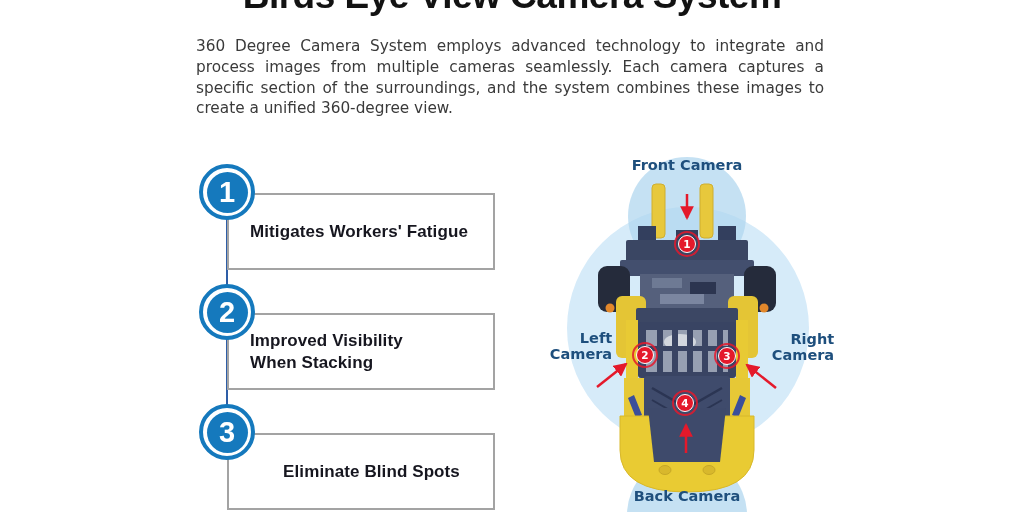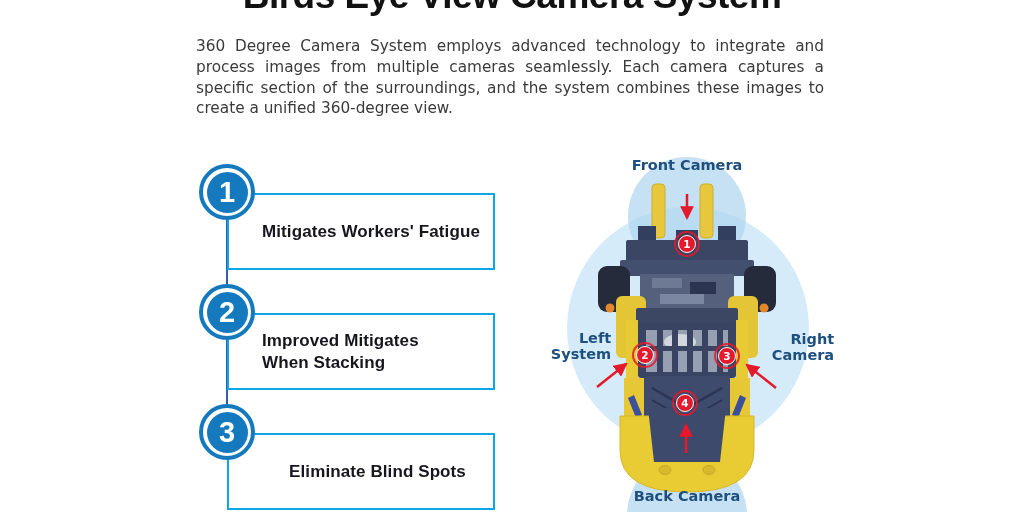--- a/index.html
+++ b/index.html
@@ -18,22 +18,22 @@
     font-family:"DejaVu Sans",sans-serif;font-size:15.3px;line-height:20.8px;
     color:#3a3a3a;text-align:justify;margin:0;
   }
   
   .connector-line{
     position:absolute;left:226px;top:192px;width:2px;height:240px;
     background:#2e5ea7;z-index:1;
   }
   .benefit-box{
     position:absolute;left:227px;width:268px;height:77px;
-    border:2px solid #0ea5e9;background:#ffffff;box-sizing:border-box;
-    display:flex;align-items:center;padding-left:33px;z-index:2;
+    border:2px solid #a3a3a3;background:#ffffff;box-sizing:border-box;
+    display:flex;align-items:center;padding-left:21px;z-index:2;
   }
   .benefit-box .label{
     font-size:17px;font-weight:700;color:#16161f;line-height:1.28;
     white-space:pre-line;letter-spacing:0.1px;
   }
   .badge{
     position:absolute;left:199px;width:56px;height:56px;border-radius:50%;
     border:4px solid #1579bd;background:#ffffff;box-sizing:border-box;
     display:flex;align-items:center;justify-content:center;z-index:3;
   }
@@ -73,21 +73,21 @@
 
   <p class="intro">360 Degree Camera System employs advanced technology to integrate and process images from multiple cameras seamlessly. Each camera captures a specific section of the surroundings, and the system combines these images to create a unified 360-degree view.</p>
 
   <div>
     <div class="connector-line"></div>
 
     <div class="benefit-box" style="top:193px;">
       <span class="label">Mitigates Workers' Fatigue</span>
     </div>
     <div class="benefit-box" style="top:313px;">
-      <span class="label">Improved Mitigates
+      <span class="label">Improved Visibility
 When Stacking</span>
     </div>
     <div class="benefit-box" style="top:433px;justify-content:center;">
       <span class="label">Eliminate Blind Spots</span>
     </div>
 
     <div class="badge" style="top:164px;">
       <div class="badge-inner">1</div>
     </div>
     <div class="badge" style="top:284px;">
@@ -199,19 +199,19 @@
     </div>
     <div class="marker" style="left:174px;top:193px;">
       <div class="marker-inner">3</div>
     </div>
     <div class="marker" style="left:132px;top:240px;">
       <div class="marker-inner">4</div>
     </div>
 
     <div class="cam-label" style="left:147px;top:8px;">Front Camera</div>
     <div class="cam-label" style="left:41px;top:181px;">Left
-System</div>
+Camera</div>
     <div class="cam-label" style="left:263px;top:182px;">Right
 Camera</div>
     <div class="cam-label" style="left:147px;top:339px;">Back Camera</div>
   </div>
 
 </div>
 
 </body></html>

